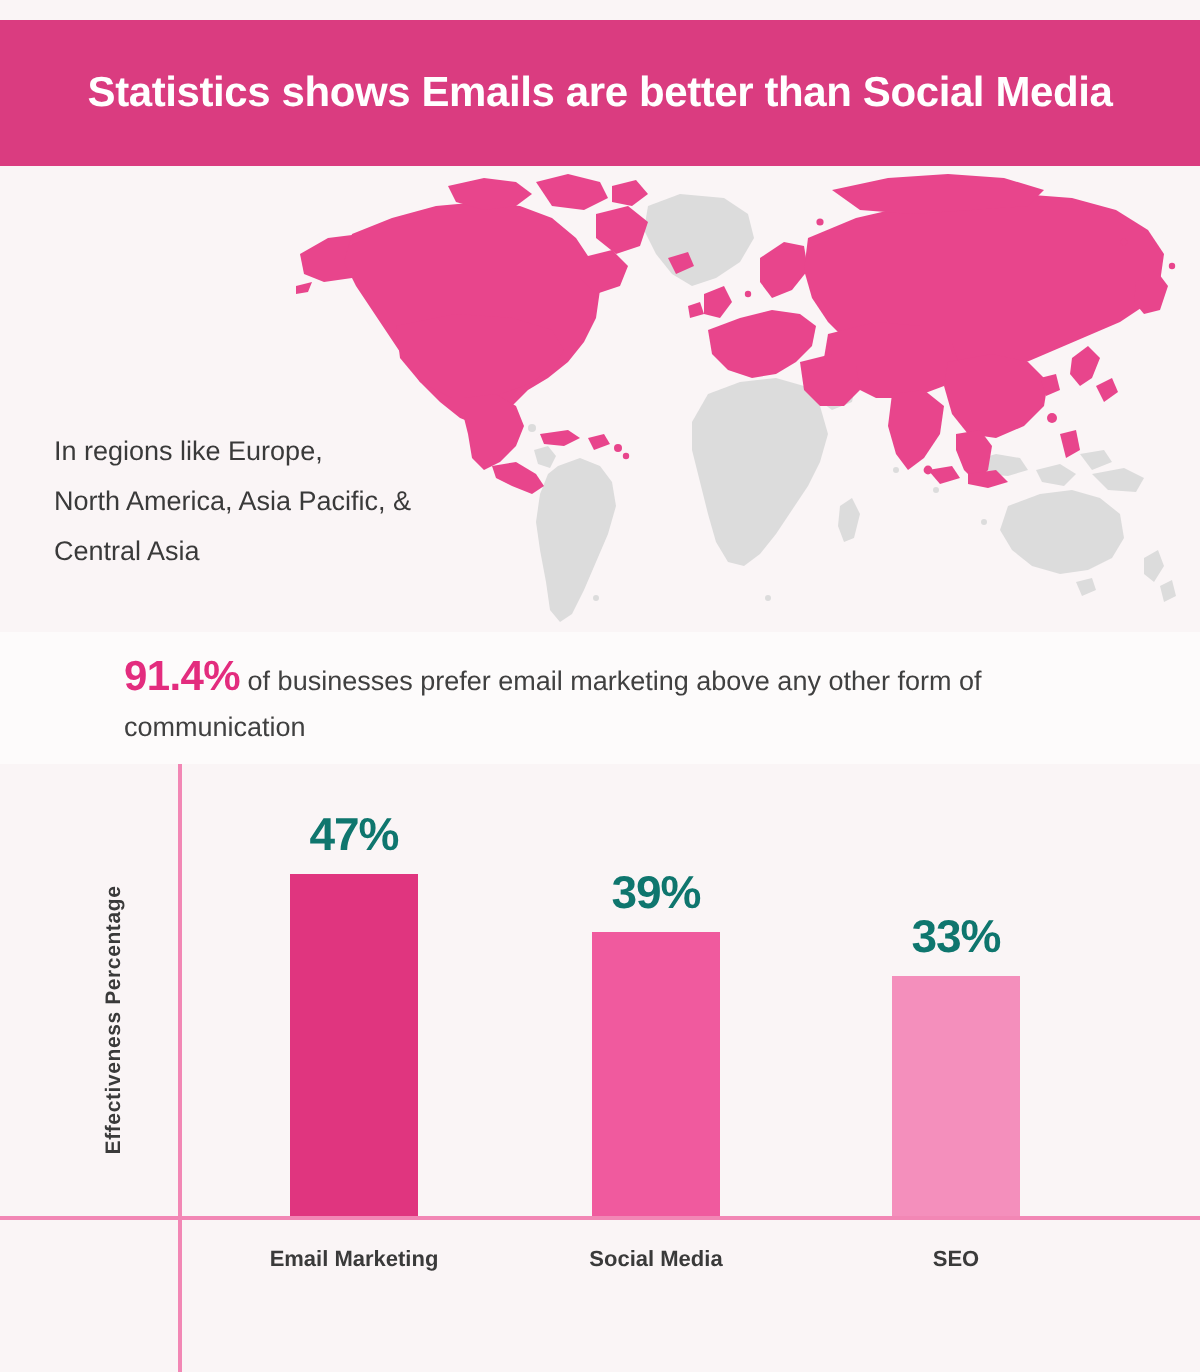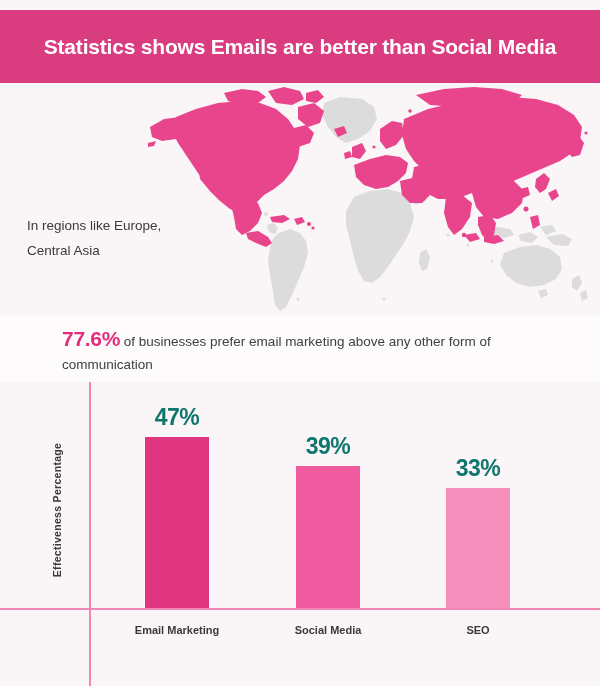--- a/index.html
+++ b/index.html
@@ -290,26 +290,27 @@
 
         <circle cx="226" cy="62" r="1.6" fill="#e8458c"></circle>
         <circle cx="262" cy="26" r="1.8" fill="#e8458c"></circle>
         <circle cx="414" cy="36" r="1.6" fill="#e8458c"></circle>
         <circle cx="438" cy="48" r="1.6" fill="#e8458c"></circle>
       </g>
     </svg>
 
     <div id="map-caption">
       <span class="cap-line">In regions like Europe,</span>
+      <span class="cap-line">North America, Asia Pacific, &amp;</span>
       <span class="cap-line">Central Asia</span>
     </div>
   </div>
 
   <div id="stat-band">
-    <div id="stat-text"><span id="stat-percent" style="color: rgb(227, 44, 126);">77.6%</span><span id="stat-rest"> of businesses prefer email marketing above any other form of communication</span></div>
+    <div id="stat-text"><span id="stat-percent" style="color: rgb(227, 44, 126);">91.4%</span><span id="stat-rest"> of businesses prefer email marketing above any other form of communication</span></div>
   </div>
 
   <div id="chart-area">
     <div id="axis-y-line" style="background: rgb(242, 135, 181);"></div>
     <div id="axis-x-line" style="background: rgb(242, 135, 181);"></div>
     <div id="axis-y-title">Effectiveness Percentage</div>
 
     <div class="bar-group" id="bar-group-0" style="left:145px;">
       <div class="bar-value" id="bar-value-0" style="bottom: 177px;">47%</div>
       <div class="bar-rect" id="bar-rect-0" style="height: 171px; background: rgb(224, 53, 127);"></div>

